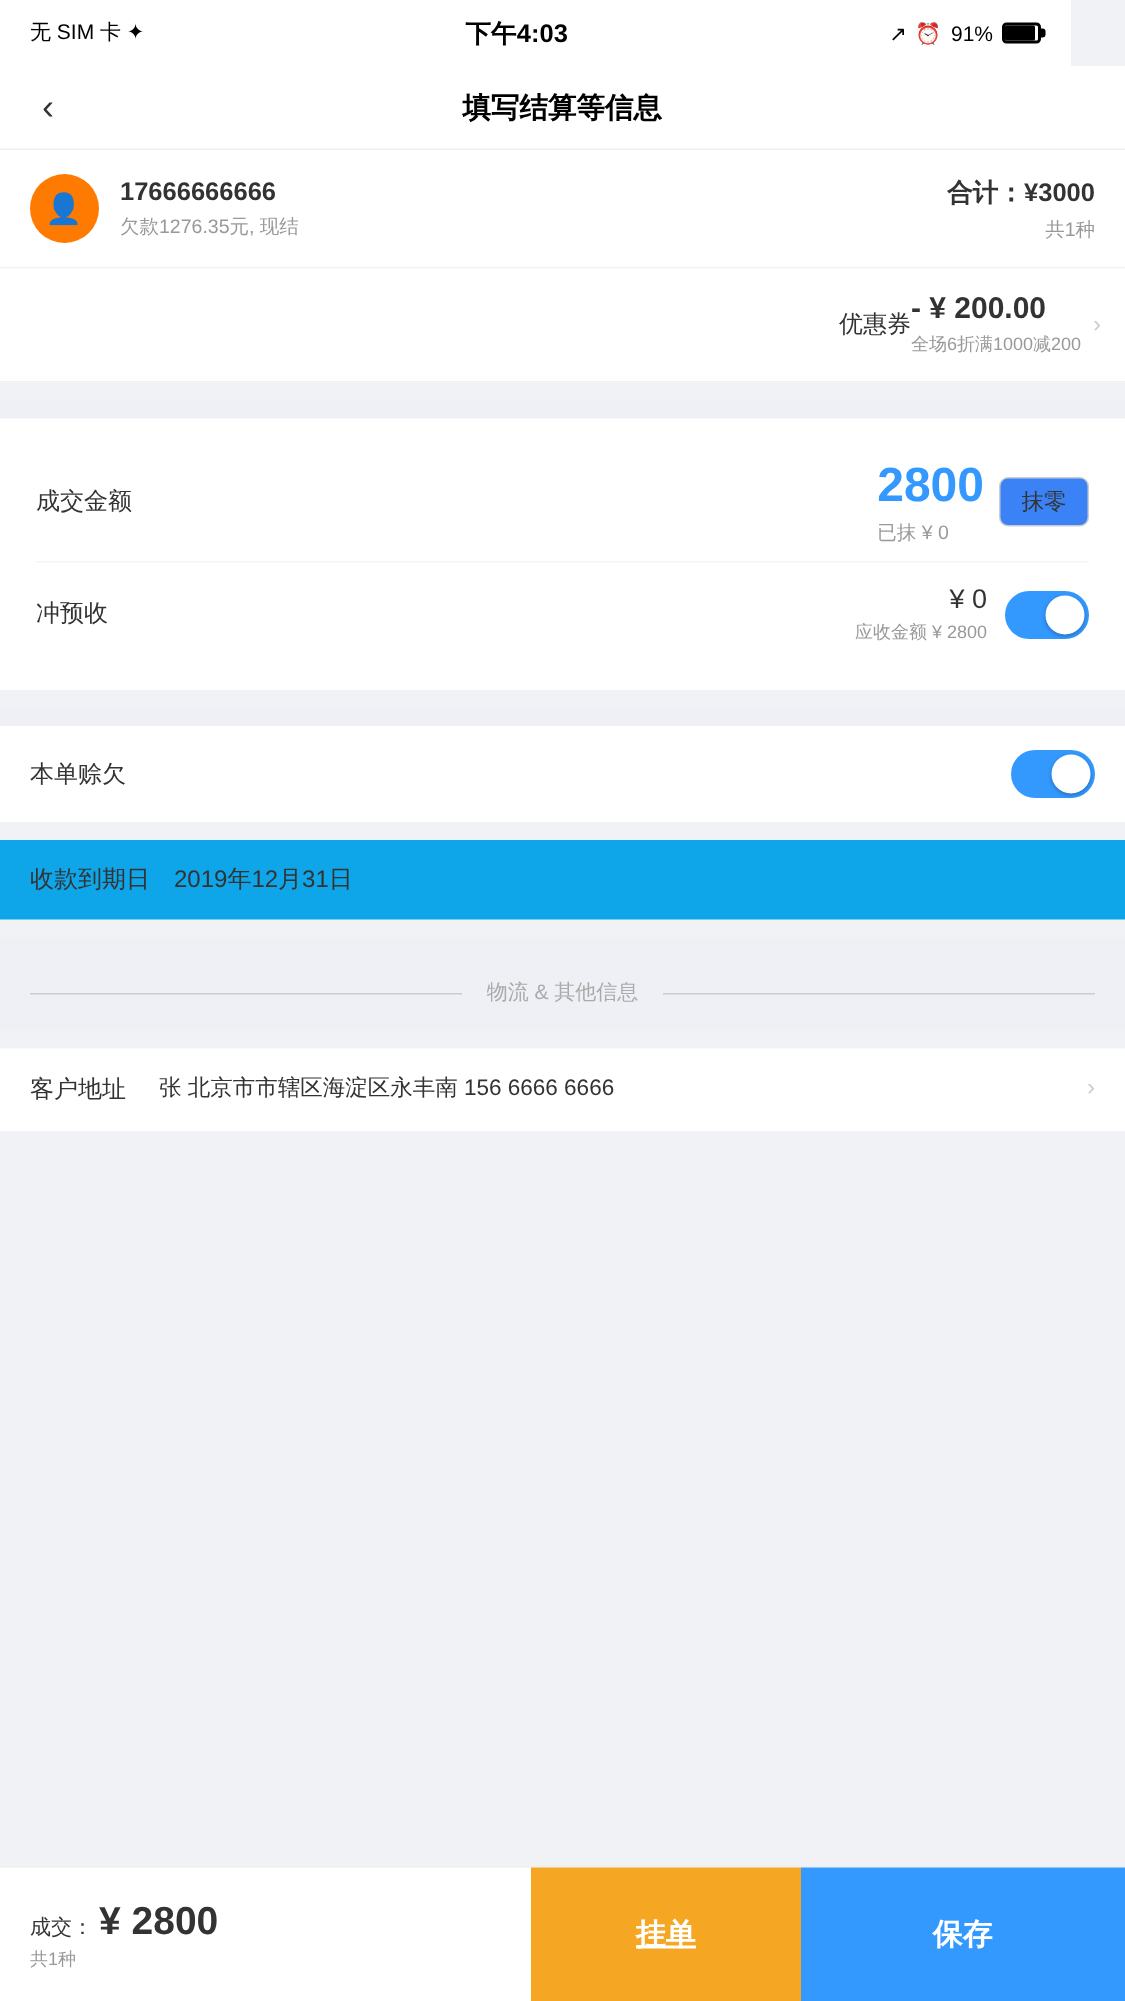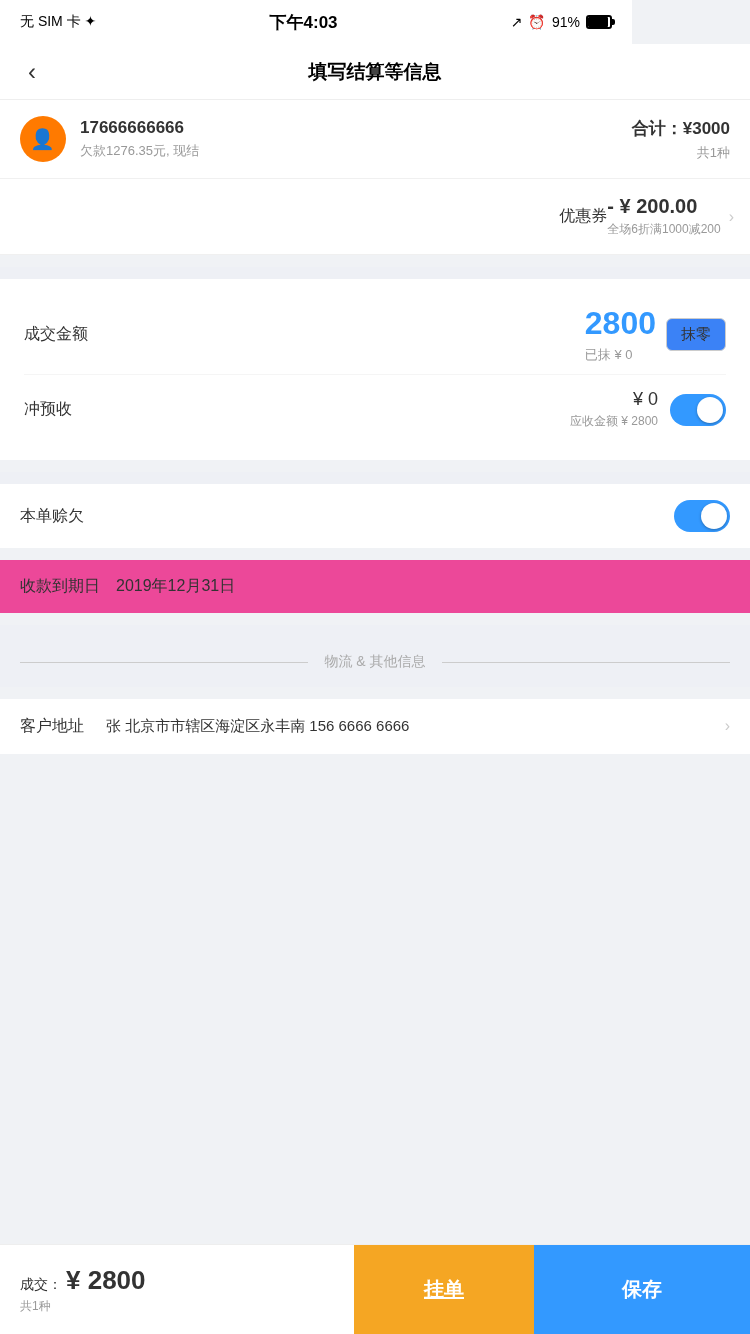--- a/index.html
+++ b/index.html
@@ -8,21 +8,21 @@
       width: 750px;
       min-height: 1334px;
       font-family: -apple-system, "PingFang SC", "Helvetica Neue", Arial, sans-serif;
       background: #f0f2f5;
       position: relative;
       overflow-x: hidden;
     }
 
     
     .status-bar {
-      width: 632px;
+      width: 714px;
       height: 44px;
       background: #fff;
       display: flex;
       align-items: center;
       justify-content: space-between;
       padding: 0 20px;
       font-size: 14px;
       color: #000;
     }
     .status-left { display: flex; align-items: center; gap: 8px; }
@@ -190,21 +190,21 @@
       padding: 16px 20px;
       display: flex;
       align-items: center;
       justify-content: space-between;
       margin-bottom: 12px;
     }
     .debt-label { font-size: 16px; color: #333; }
 
     
     .due-date-section {
-      background: #ec4899;
+      background: #0ea5e9;
       padding: 16px 20px;
       display: flex;
       align-items: center;
       gap: 16px;
       margin-bottom: 12px;
     }
     .due-date-label { font-size: 16px; color: #333; }
     .due-date-value { font-size: 16px; color: #333; }
 
     

